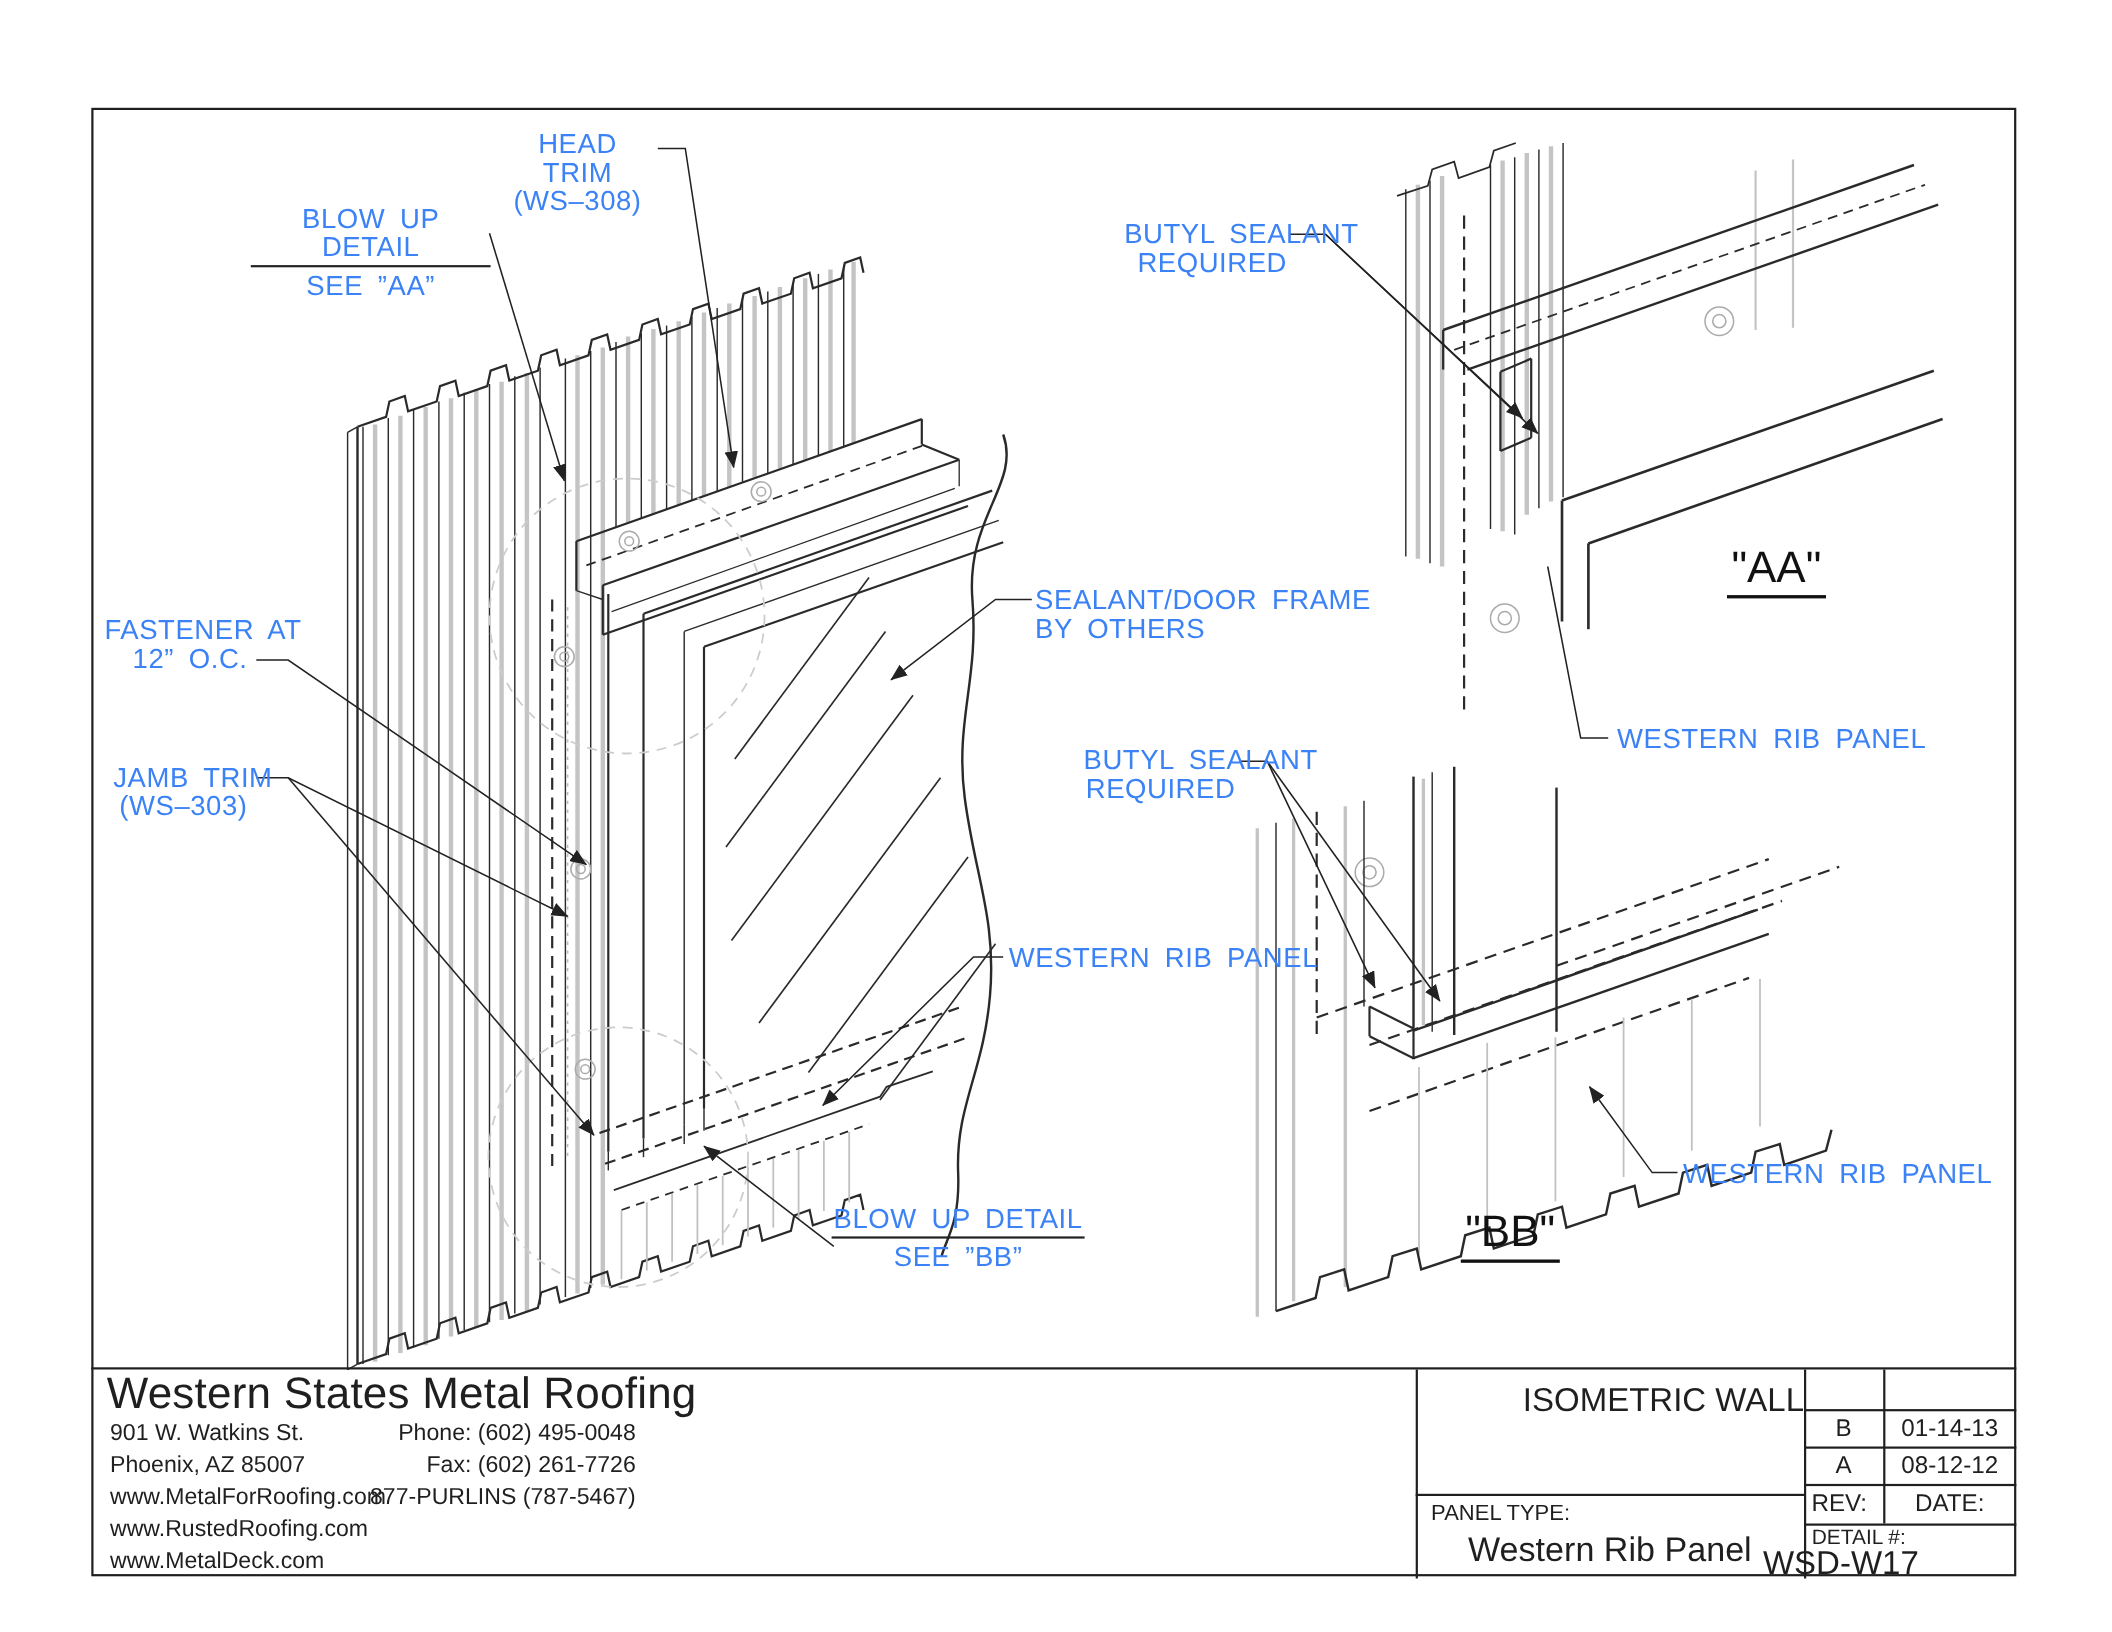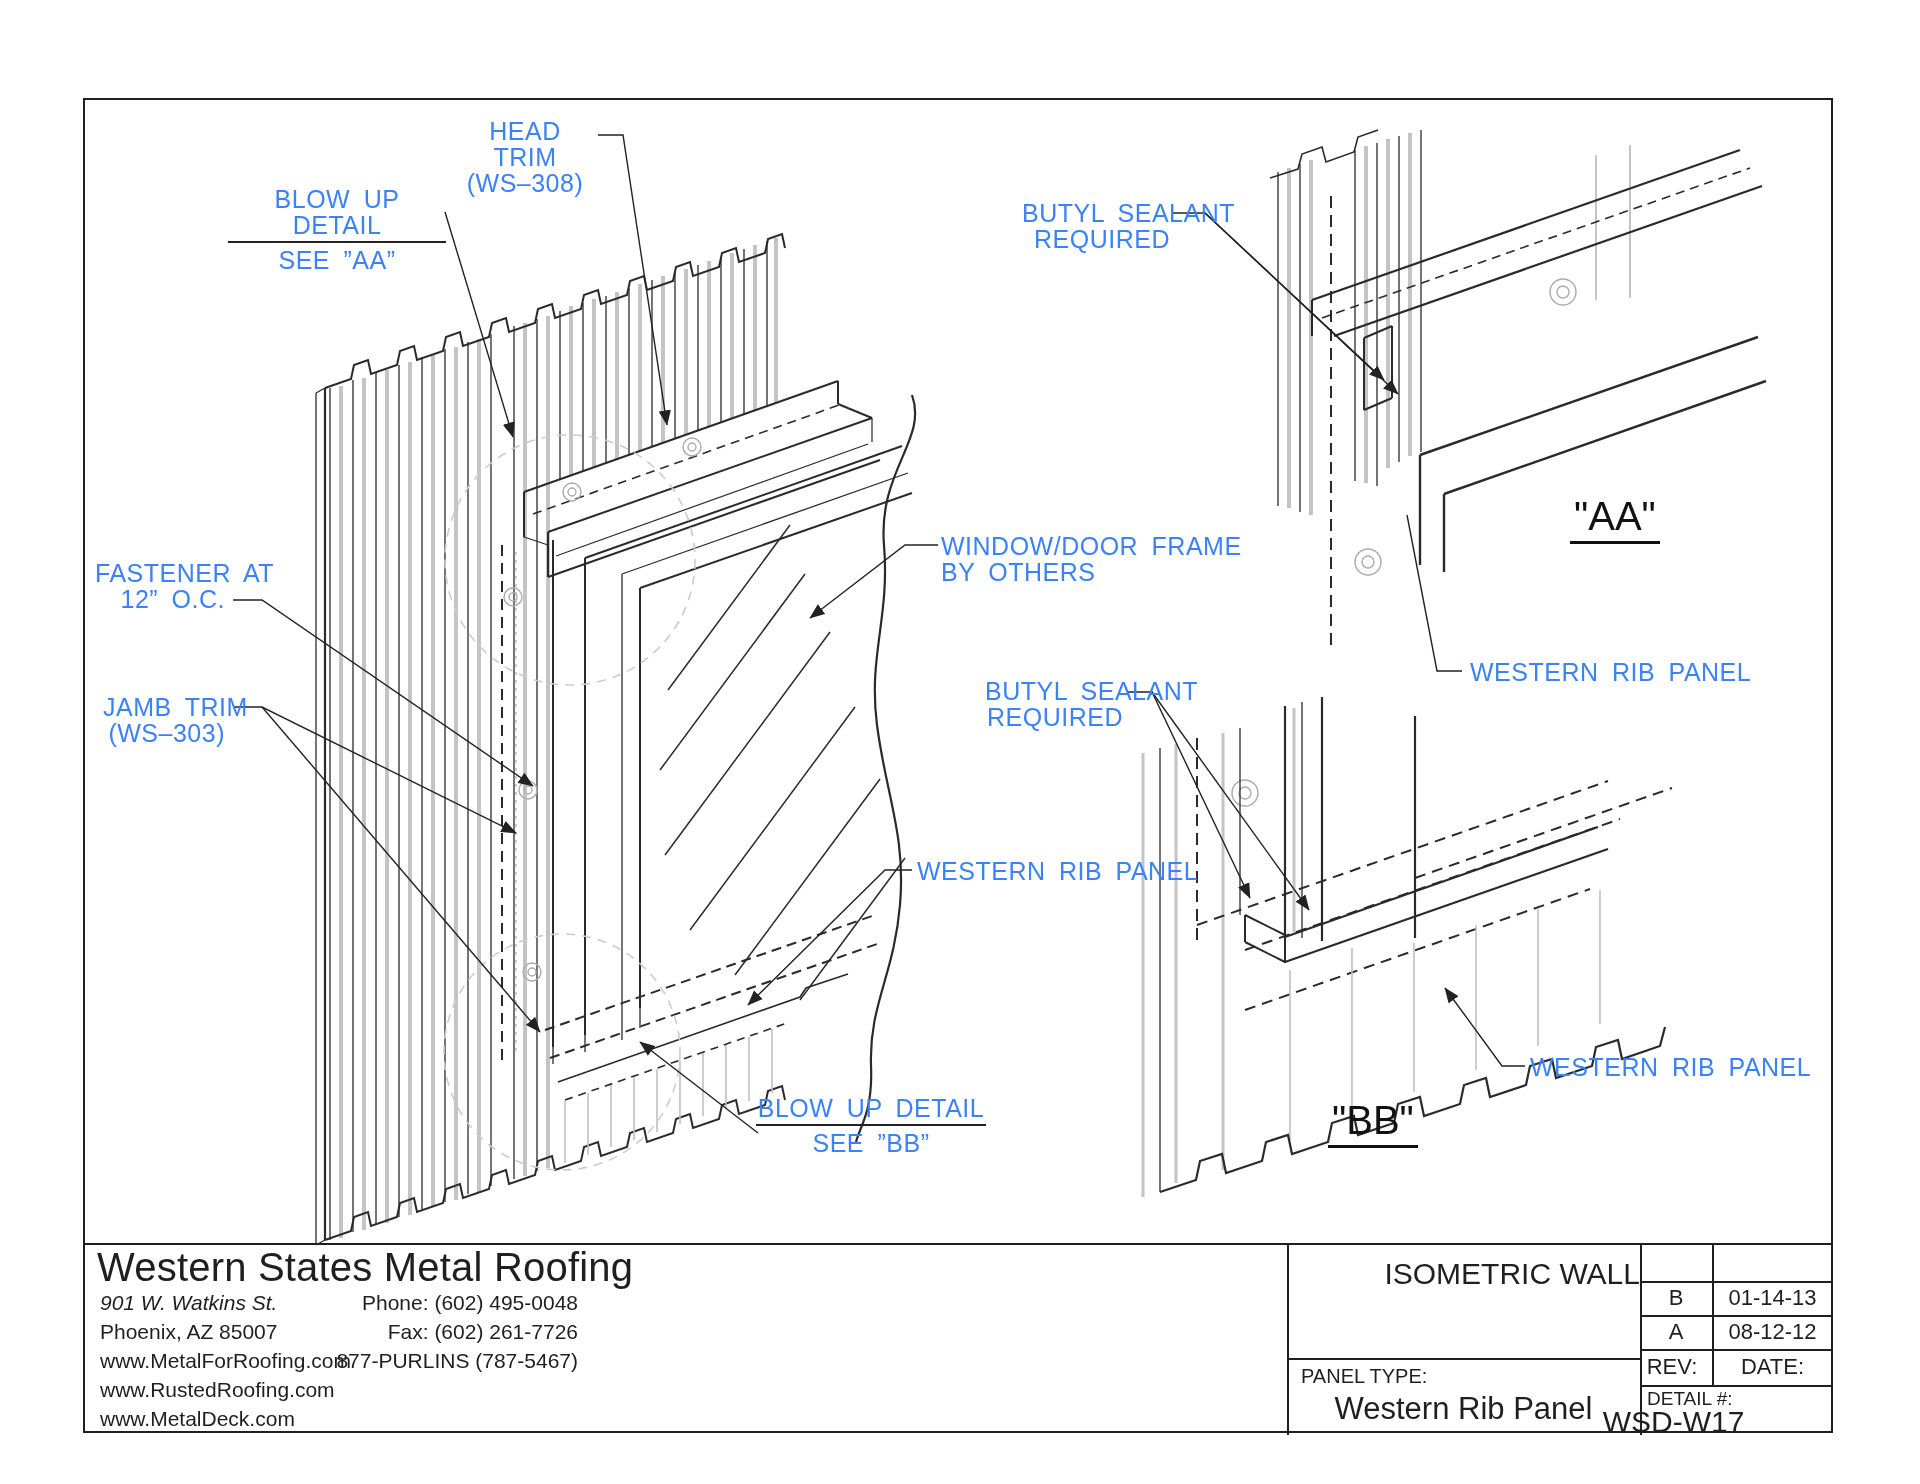--- a/index.html
+++ b/index.html
@@ -318,21 +318,21 @@
   <div>FASTENER AT</div>
   <div>12” O.C.</div>
 </div>
 
 <div class="cad right" style="left:103px;top:694px;width:122px;">
   <div>JAMB TRIM</div>
   <div>(WS–303)</div>
 </div>
 
 <div class="cad" style="left:941px;top:533px;">
-  <div>WINDOW/DOOR FRAME</div>
+  <div>SEALANT/DOOR FRAME</div>
   <div>BY OTHERS</div>
 </div>
 
 <div class="cad" style="left:917px;top:858px;">WESTERN RIB PANEL</div>
 
 <div class="cad center" style="left:756px;top:1095px;width:230px;">
   <div class="ul">BLOW UP DETAIL</div>
   <div>SEE ”BB”</div>
 </div>
 
@@ -344,21 +344,21 @@
 <div class="cad" style="left:1470px;top:659px;">WESTERN RIB PANEL</div>
 
 <div class="cad" style="left:1530px;top:1054px;">WESTERN RIB PANEL</div>
 
 <div class="detail-title" style="left:1570px;top:494px;">"AA"</div>
 <div class="detail-title" style="left:1328px;top:1098px;">"BB"</div>
 
 <div class="tblock">
 
   <div class="company">Western States Metal Roofing</div>
-  <div class="addr" style="top:46px;font-style:italic;">901 W. Watkins St.</div>
+  <div class="addr" style="top:46px;">901 W. Watkins St.</div>
   <div class="addr" style="top:75px;">Phoenix, AZ 85007</div>
   <div class="addr" style="top:104px;">www.MetalForRoofing.com</div>
   <div class="addr" style="top:133px;">www.RustedRoofing.com</div>
   <div class="addr" style="top:162px;">www.MetalDeck.com</div>
   <div class="phonecol" style="top:46px;">Phone: (602) 495-0048</div>
   <div class="phonecol" style="top:75px;">Fax: (602) 261-7726</div>
   <div class="phonecol" style="top:104px;">877-PURLINS (787-5467)</div>
 
   <div class="vline" style="left:1204px;"></div>
   <div class="vline" style="left:1557px;"></div>

